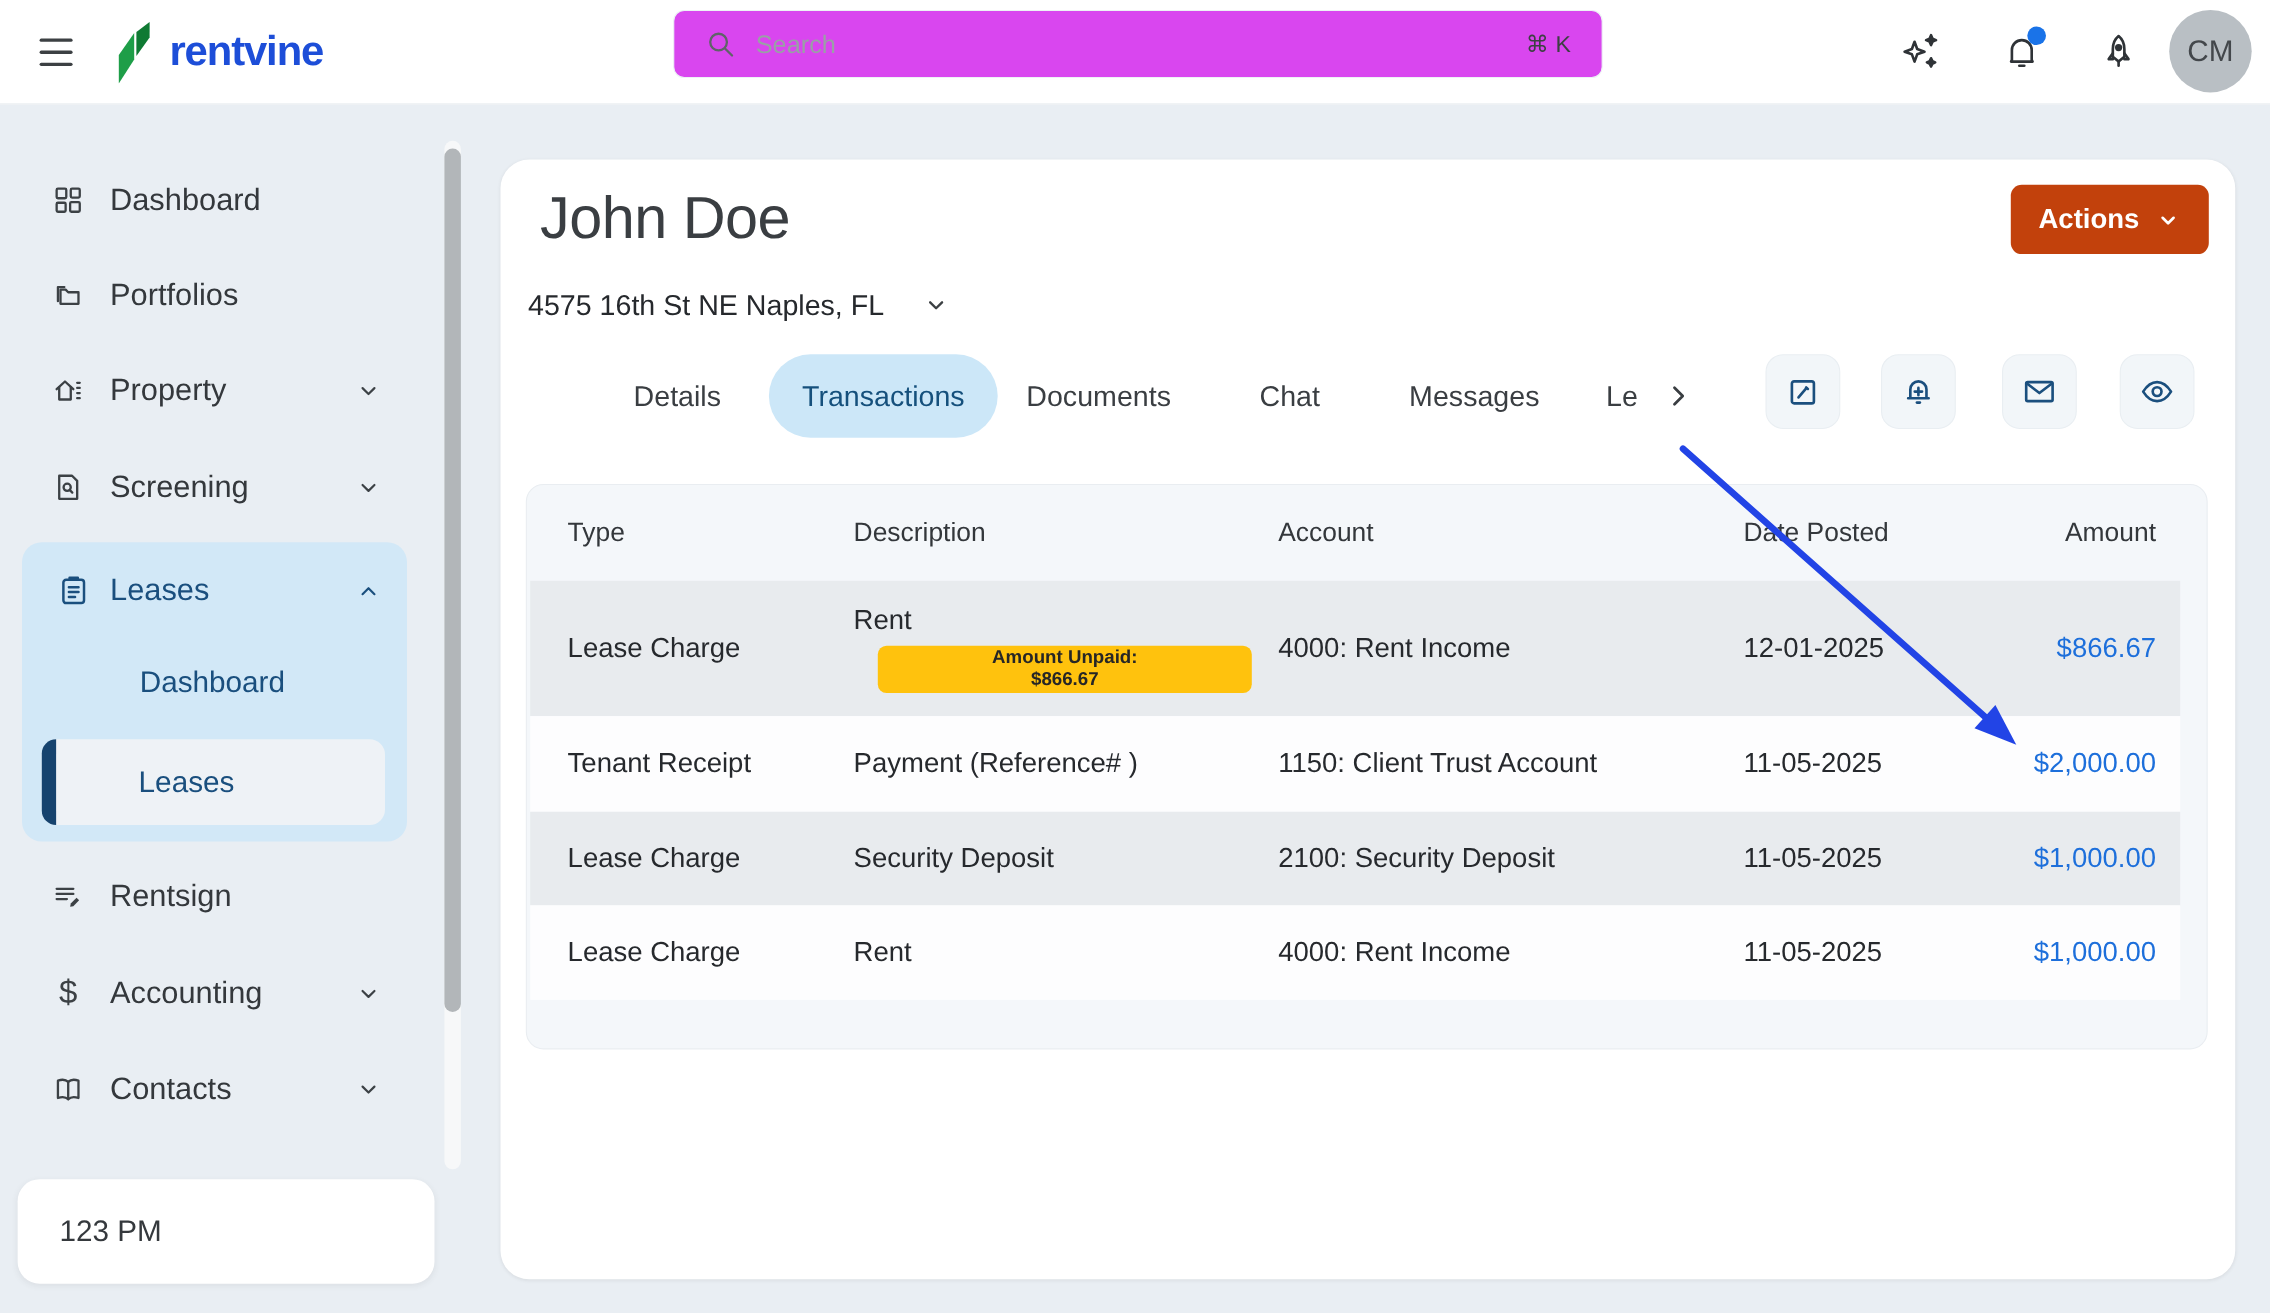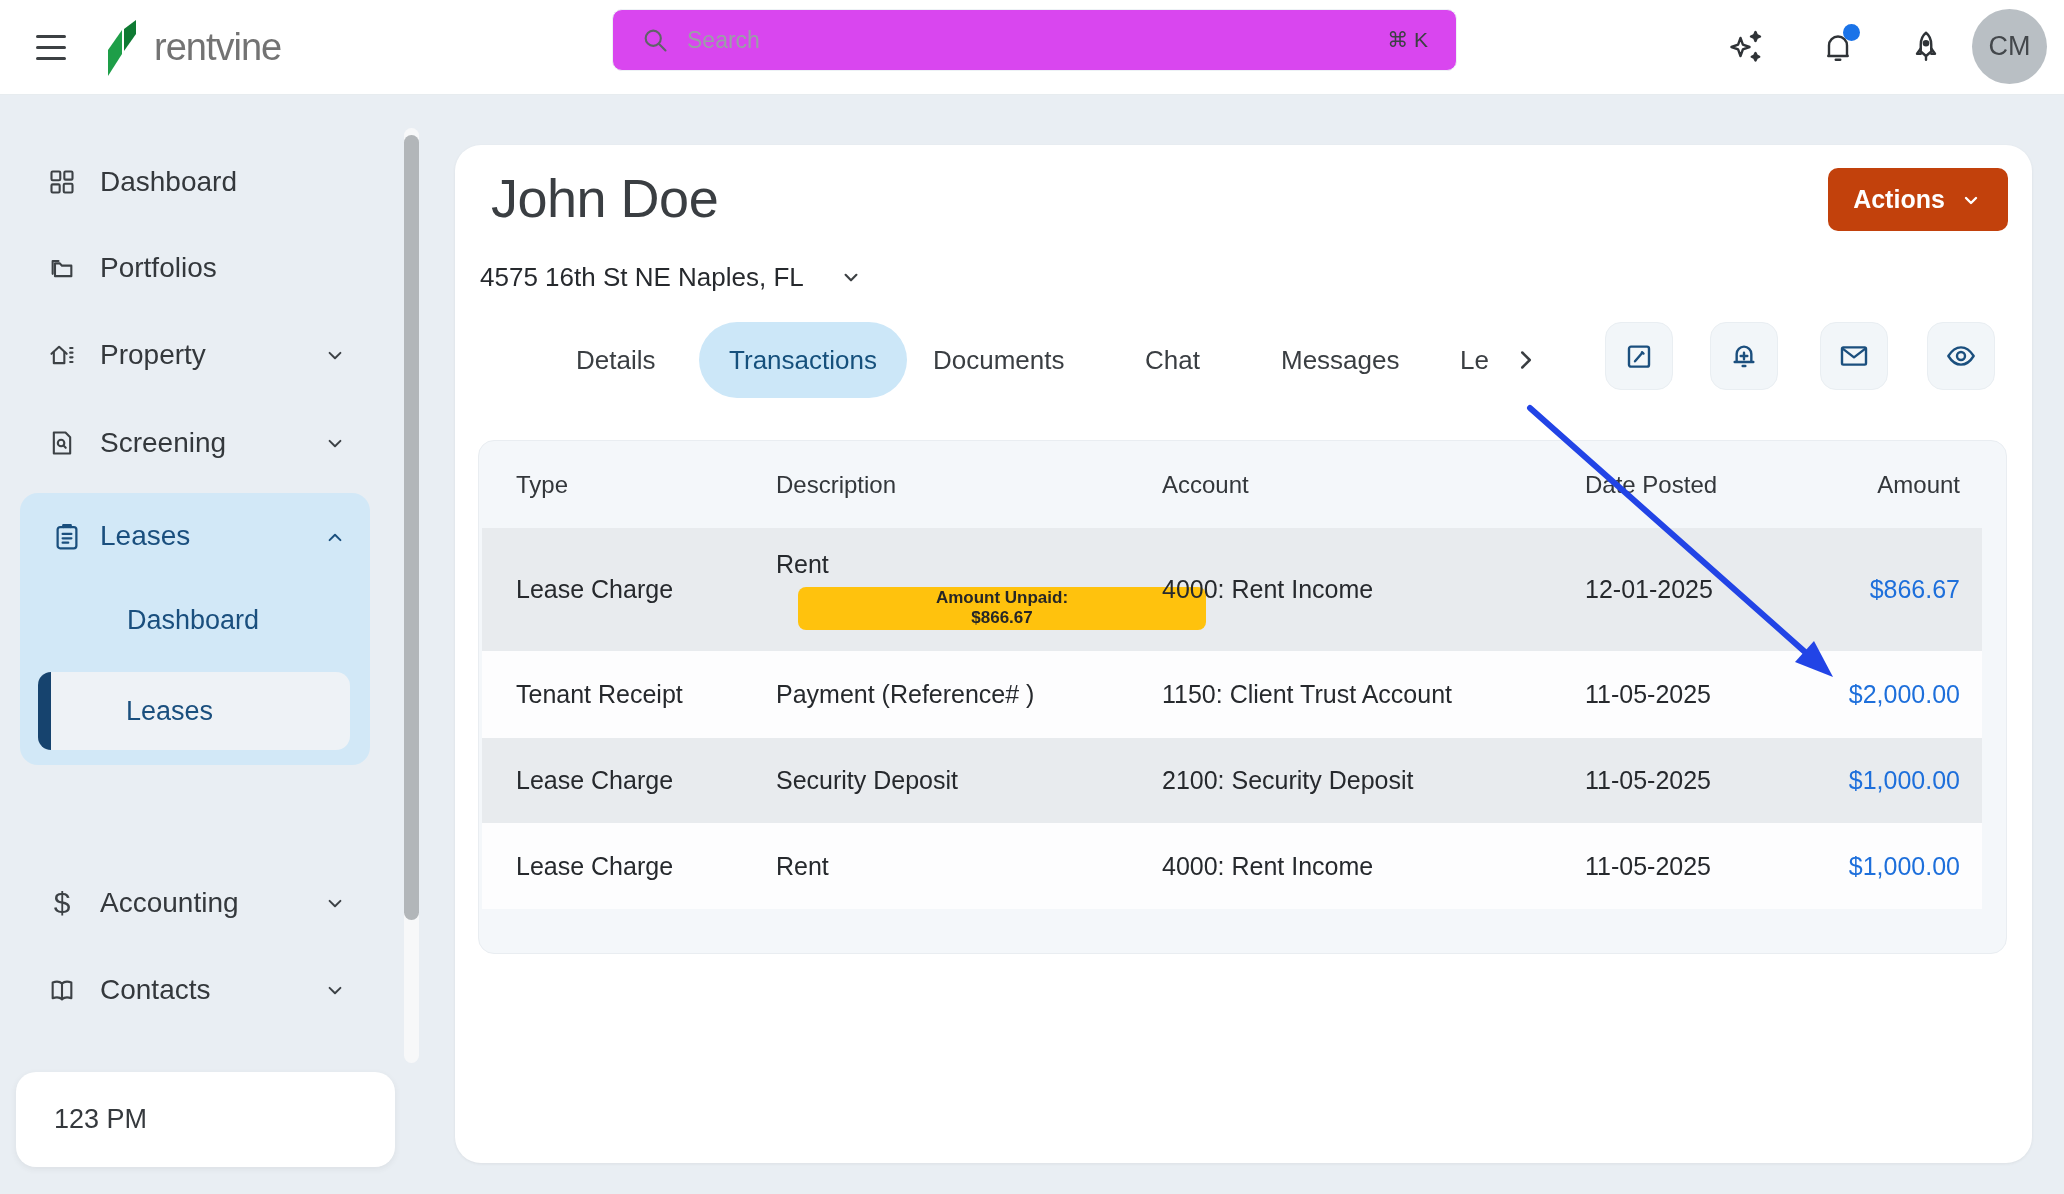--- a/index.html
+++ b/index.html
@@ -11,21 +11,21 @@
     overflow:hidden;
     position:relative;
   }
   svg { display:block; }
 
   
   .topbar { position:absolute; left:0; top:0; width:2064px; height:95px; background:#ffffff; border-bottom:1px solid #e7ecef; }
   .hamburger { position:absolute; left:36px; top:23px; width:32px; height:48px; display:flex; flex-direction:column; justify-content:center; gap:8px; cursor:pointer; }
   .hamburger span { display:block; width:30px; height:3px; background:#3c4043; border-radius:2px; }
   .logo { position:absolute; left:100px; top:0; height:95px; display:flex; align-items:center; gap:8px; cursor:pointer; }
-  .logo-text { font-size:38px; font-weight:400; color:#737373; letter-spacing:-1px; }
+  .logo-text { font-size:38px; font-weight:700; color:#1d4ed8; letter-spacing:-1px; }
   .searchbar { position:absolute; left:612px; top:9px; width:845px; height:62px; background:#d946ef; border:1px solid #edf2f5; border-radius:10px; display:flex; align-items:center; padding:0 28px; gap:18px; }
   .searchbar input { flex:1; border:none; outline:none; background:transparent; font-size:23px; color:#3c4043; font-family:"Liberation Sans", sans-serif; }
   .searchbar input::placeholder { color:#9aa0a6; }
   .search-shortcut { font-size:21px; color:#3c4043; white-space:nowrap; }
   .top-iconbtn { position:absolute; top:22px; width:50px; height:50px; display:flex; align-items:center; justify-content:center; cursor:pointer; color:#2f3337; }
   .notif-dot { position:absolute; right:3px; top:2px; width:17px; height:17px; border-radius:50%; background:#1a73e8; }
   .avatar { position:absolute; left:1972px; top:9px; width:75px; height:75px; border-radius:50%; background:#b9bfc4; display:flex; align-items:center; justify-content:center; font-size:27px; font-weight:400; color:#43474b; cursor:pointer; }
 
   
   .sidebar { position:absolute; left:0; top:95px; width:440px; height:1099px; }
@@ -64,21 +64,21 @@
   .table-inner { position:absolute; left:3px; top:0; width:1500px; }
   .tgrid { display:grid; grid-template-columns:260px 386px 423px 250px 1fr; padding-left:34px; padding-right:22px; align-items:center; }
   .thead { height:87px; font-size:24px; color:#33373b; }
   .th-amount { justify-self:end; }
   .trow { font-size:25px; color:#26292d; cursor:pointer; }
   .row-gray { background:#e8ebee; }
   .row-white { background:#fdfdfe; }
   .r1 { height:123px; } .r2 { height:87px; } .r3 { height:85px; } .r4 { height:86px; }
   .amt { justify-self:end; color:#1d6fdb; cursor:pointer; }
   .desc-stack { display:flex; flex-direction:column; align-items:flex-start; gap:8px; }
-  .unpaid-badge { margin-left:22px; width:408px; height:43px; background:#ffc20d; border-radius:8px; display:flex; flex-direction:column; align-items:center; justify-content:center; line-height:20px; font-size:17px; font-weight:700; color:#262626; }
+  .unpaid-badge { margin-left:22px; width:340px; height:43px; background:#ffc20d; border-radius:8px; display:flex; flex-direction:column; align-items:center; justify-content:center; line-height:20px; font-size:17px; font-weight:700; color:#262626; }
 
   .annot-arrow { position:absolute; left:1505px; top:390px; width:350px; height:310px; pointer-events:none; z-index:10; }
 </style>
 </head>
 <body>
 
 <header class="topbar">
   <div class="hamburger">
     <span></span>
       <span></span>
@@ -207,20 +207,29 @@
           </svg>
       </span>
     </div>
     <div class="sub-dashboard">Dashboard</div>
     <div class="sub-leases">
       <span class="selbar"></span>
       <span class="sel-label">Leases</span>
     </div>
   </div>
 
+  <div class="nav-item" style="top:690px;">
+    <span class="nav-ic">
+      <svg width="28" height="28" viewBox="0 0 24 24" fill="none" stroke="currentColor" stroke-width="1.8" stroke-linecap="round" stroke-linejoin="round">
+        <path d="M3 6 h13 M3 10 h13 M3 14 h8"></path>
+        <path d="M14 17.5 L18.5 13 L20.5 15 L16 19.5 L13.5 20 Z" fill="currentColor" stroke="none"></path>
+      </svg>
+    </span>
+    <span class="nav-label">Rentsign</span>
+  </div>
 
   <div class="nav-item" style="top:778px;">
     <span class="nav-ic" style="font-size:30px; line-height:28px; text-align:center; font-weight:400;">$</span>
     <span class="nav-label">Accounting</span>
     <span class="nav-chev">
       <svg width="26" height="26" viewBox="0 0 24 24" fill="none" stroke="currentColor" stroke-width="1.8" stroke-linecap="round" stroke-linejoin="round">
           <polyline points="7 10 12 15 17 10"></polyline>
         </svg>
     </span>
   </div>

